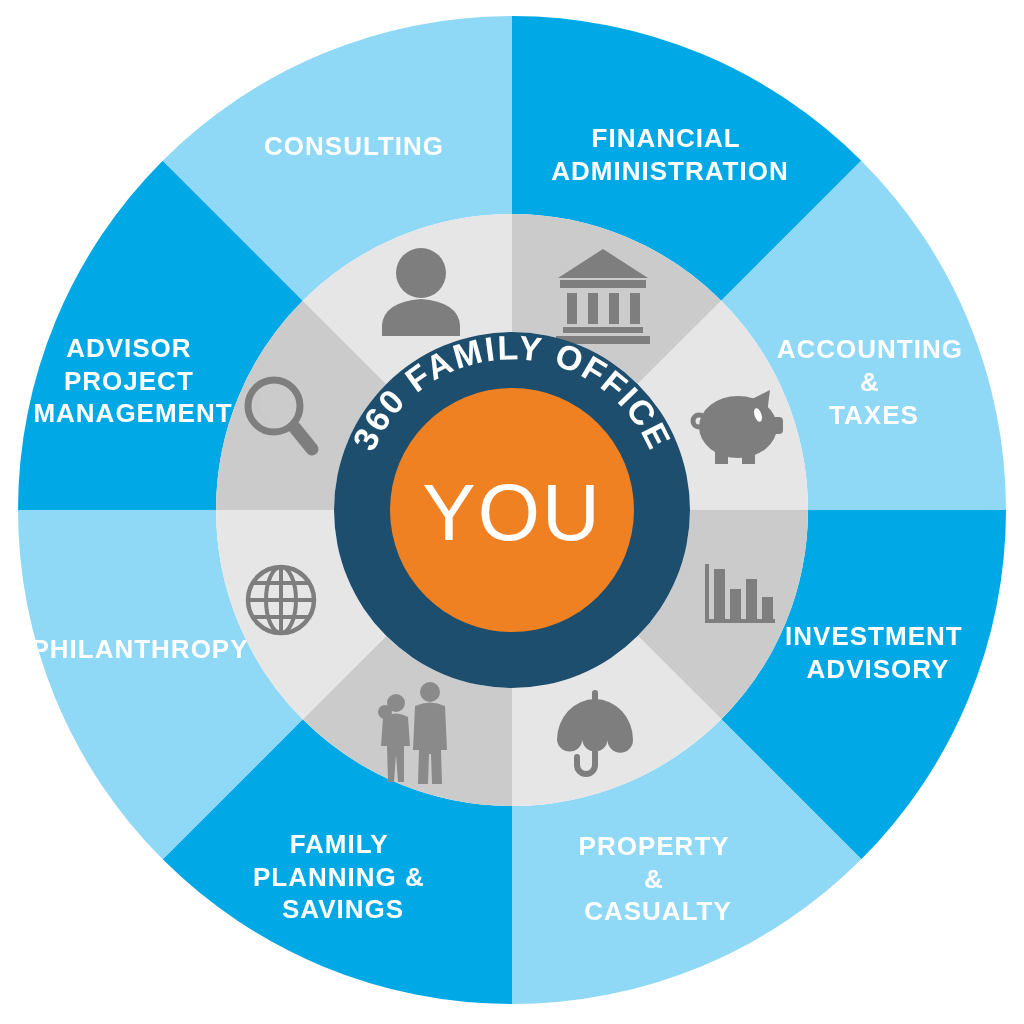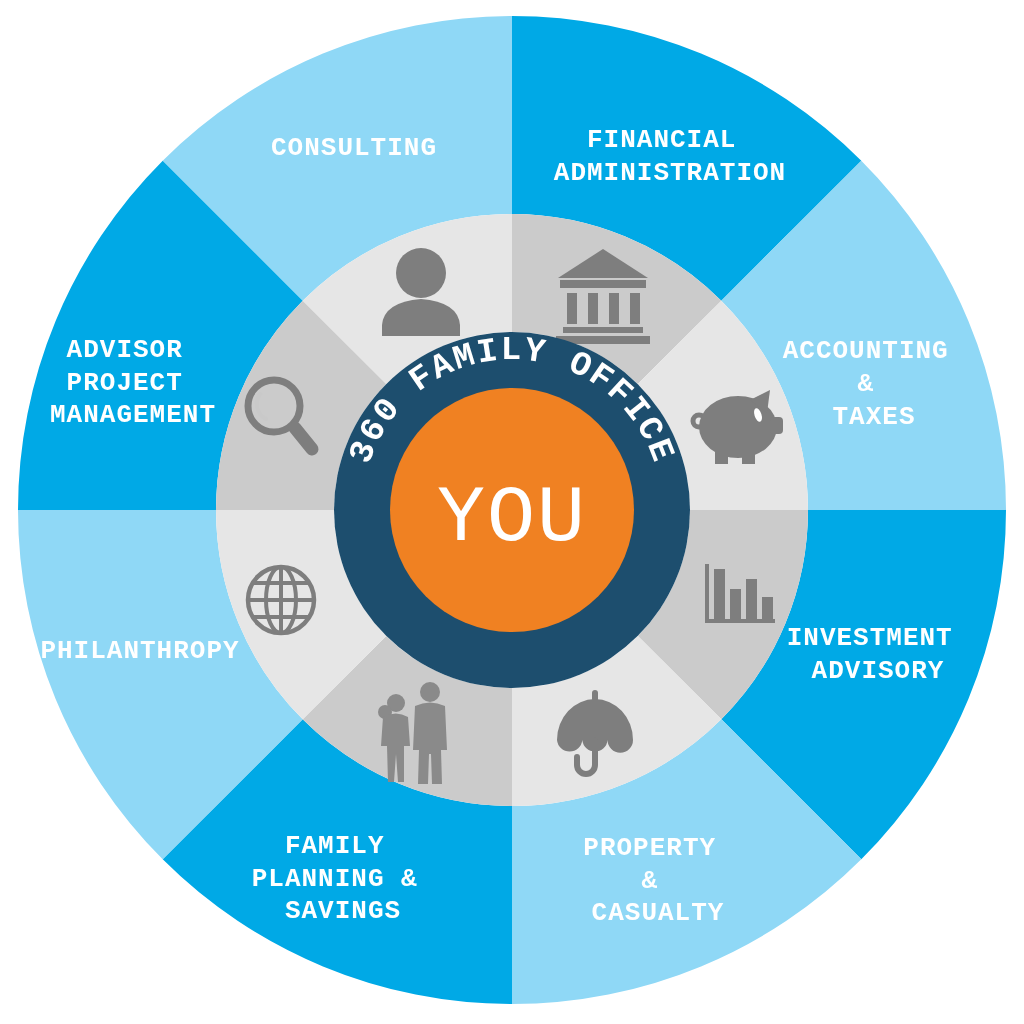--- a/index.html
+++ b/index.html
@@ -1,17 +1,17 @@
 <!DOCTYPE html>
 <html><head>
 <meta charset="utf-8">
 <style>
   html,body{margin:0;padding:0;background:#ffffff;}
   body{width:1024px;height:1024px;font-family:"Liberation Sans", sans-serif;}
-  #wheel-wrap{width:1024px;height:720px;position:relative;font-family:Liberation Mono, monospace;}
+  #wheel-wrap{width:1024px;height:720px;position:relative;}
   svg{display:block;}
   .seg-label{fill:#ffffff;font-weight:bold;font-size:26px;letter-spacing:1px;text-anchor:middle;}
   .ring-text{fill:#ffffff;font-weight:bold;font-size:34px;letter-spacing:2px;}
   .you-text{fill:#ffffff;font-size:80px;font-weight:400;letter-spacing:2px;text-anchor:middle;}
   .icon-fill{fill:#7e7e7e;}
   .icon-stroke{fill:none;stroke:#7e7e7e;}
   .family-fill{fill:#8a8a8a;}
   .glint{stroke:#c9c9c9;}
 </style>
 </head>

